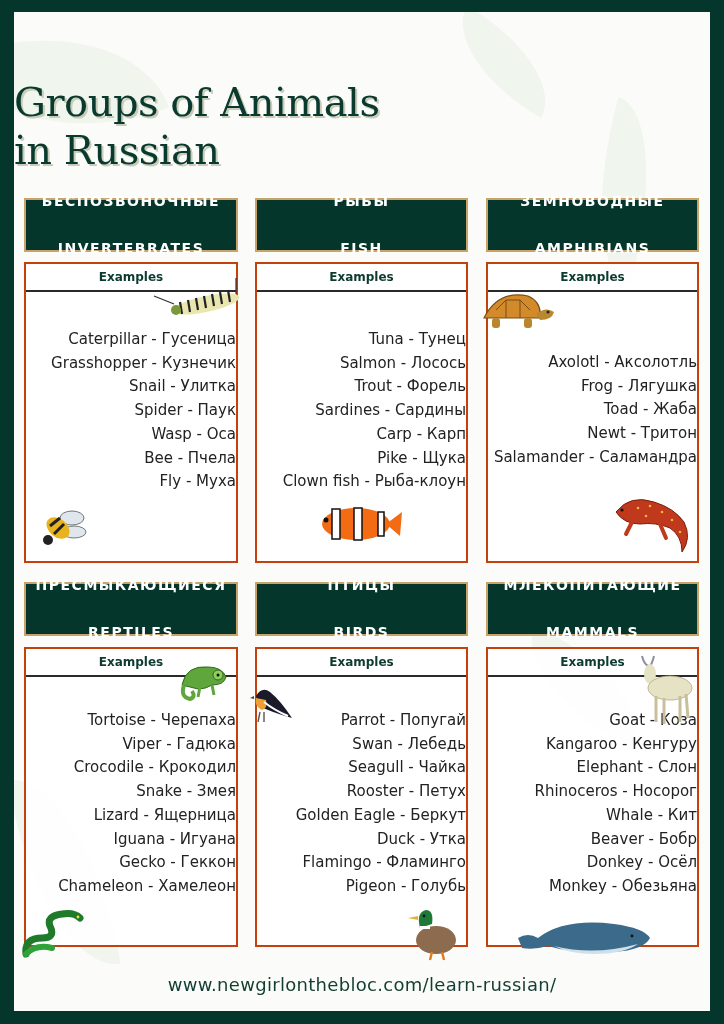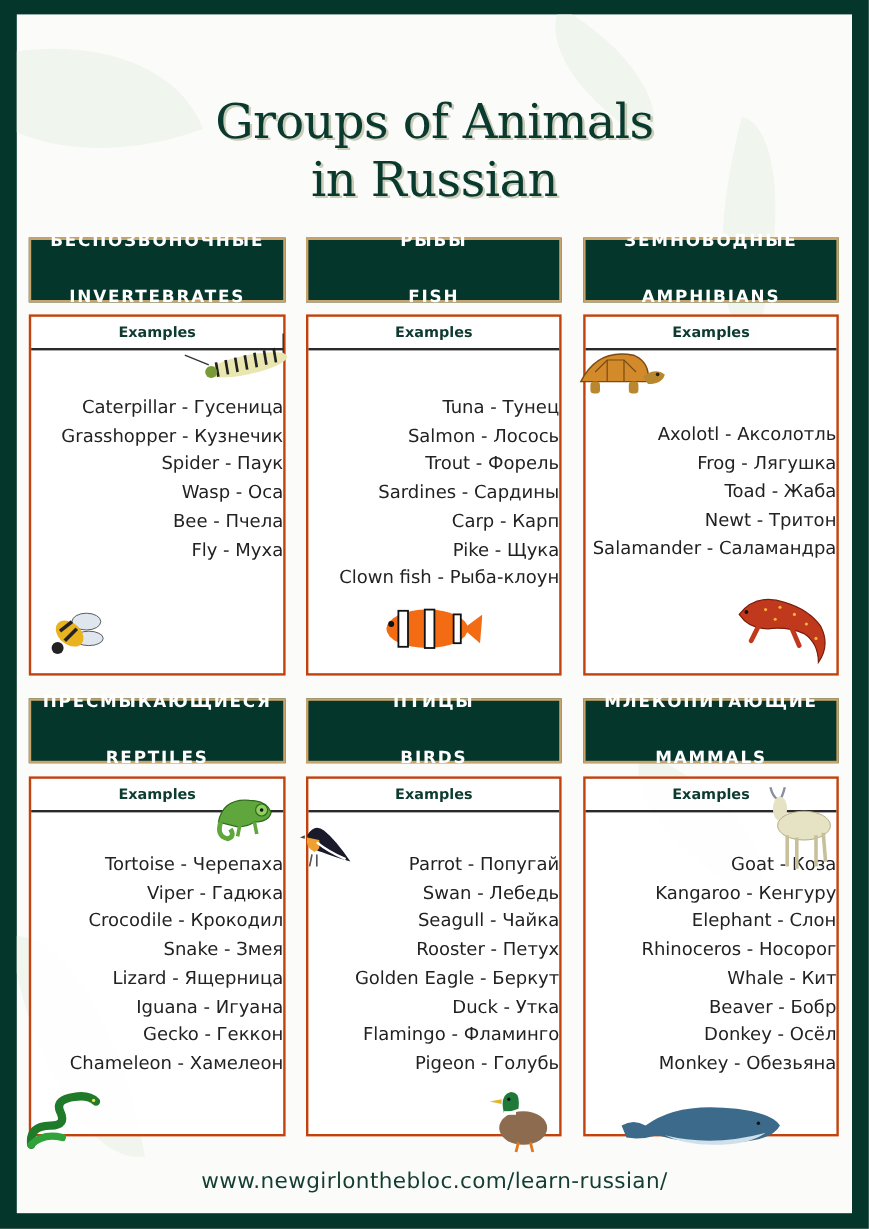--- a/index.html
+++ b/index.html
@@ -10,21 +10,21 @@
   }
   .frame {
     position: absolute; left: 14px; top: 12px; width: 696px; height: 999px;
     background: #fbfcfa; overflow: hidden;
   }
   .leaf {
     position: absolute; border-radius: 0 100% 0 100%;
     background: #eef2ea; opacity: 0.8;
   }
   .title {
-    position: absolute; left: 0; top: 66px; width: 696px; text-align: center;
+    position: absolute; left: 0; top: 66px; width: 696px; 
     font-family: "DejaVu Serif", serif; color: #0a3a2e;
     font-size: 40px; line-height: 48px; letter-spacing: -0.5px;
     text-shadow: 2px 2px 0 #c9ccb8;
   }
   .header-box {
     position: absolute; height: 54px; background: #04362c;
     border: 2px solid #c9a46a; box-sizing: border-box;
     color: #ffffff; font-family: "DejaVu Sans", sans-serif; font-weight: bold;
     font-size: 14px; letter-spacing: 1.5px; line-height: 21px;
     text-align: center; display: flex; flex-direction: column; justify-content: center; gap: 26px;
@@ -76,20 +76,21 @@
   <div class="header-box" style="left:472px;top:186px;width:213px;">
     <div>ЗЕМНОВОДНЫЕ</div>
     <div>AMPHIBIANS</div>
   </div>
 
   <div class="ex-box" style="left:10px;top:250px;width:214px;height:301px;">
     <div class="ex-head">Examples</div>
     <ul class="ex-list" style="margin-top:36px;">
       <li>Caterpillar - Гусеница</li>
       <li>Grasshopper - Кузнечик</li>
+      <li>Snail - Улитка</li>
       <li>Spider - Паук</li>
       <li>Wasp - Оса</li>
       <li>Bee - Пчела</li>
       <li>Fly - Муха</li>
     </ul>
   </div>
   <div class="ex-box" style="left:241px;top:250px;width:213px;height:301px;">
     <div class="ex-head">Examples</div>
     <ul class="ex-list" style="margin-top:36px;">
       <li>Tuna - Тунец</li>

